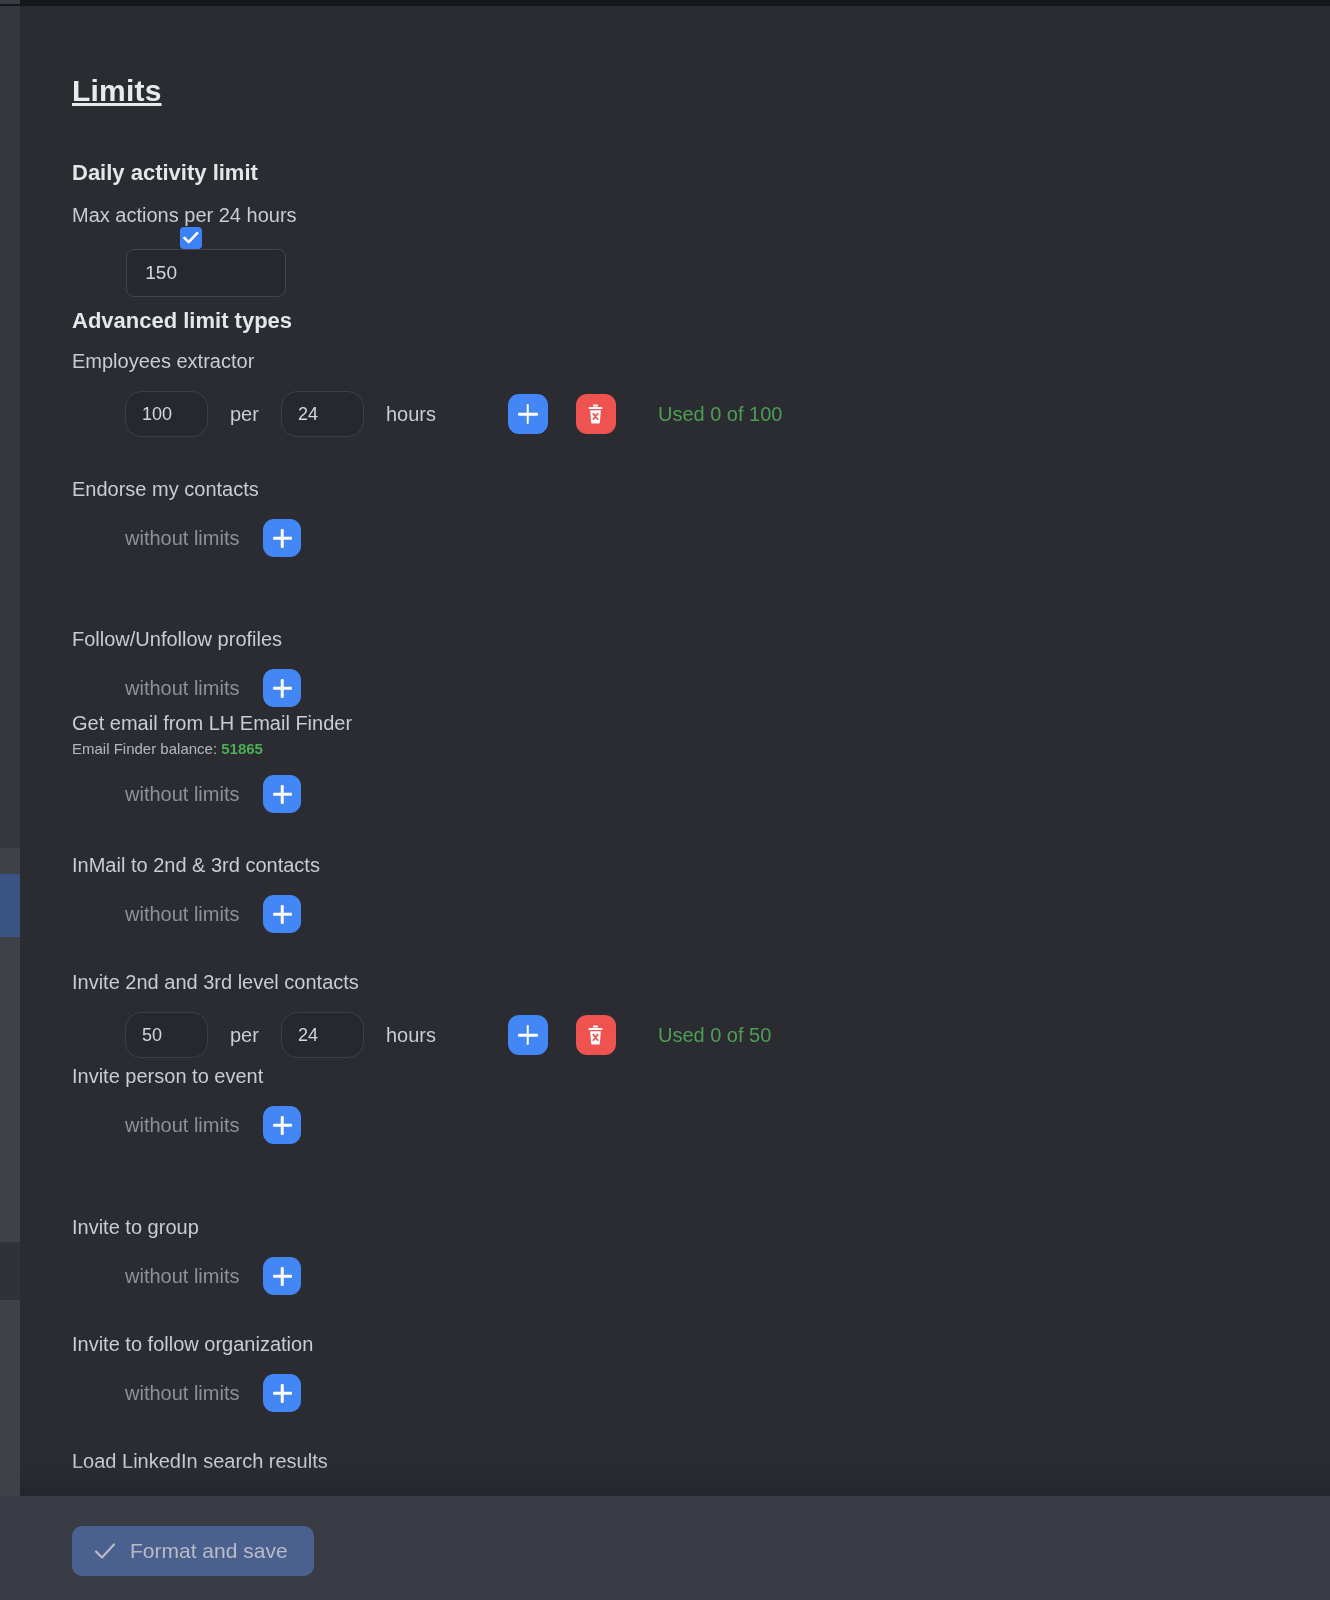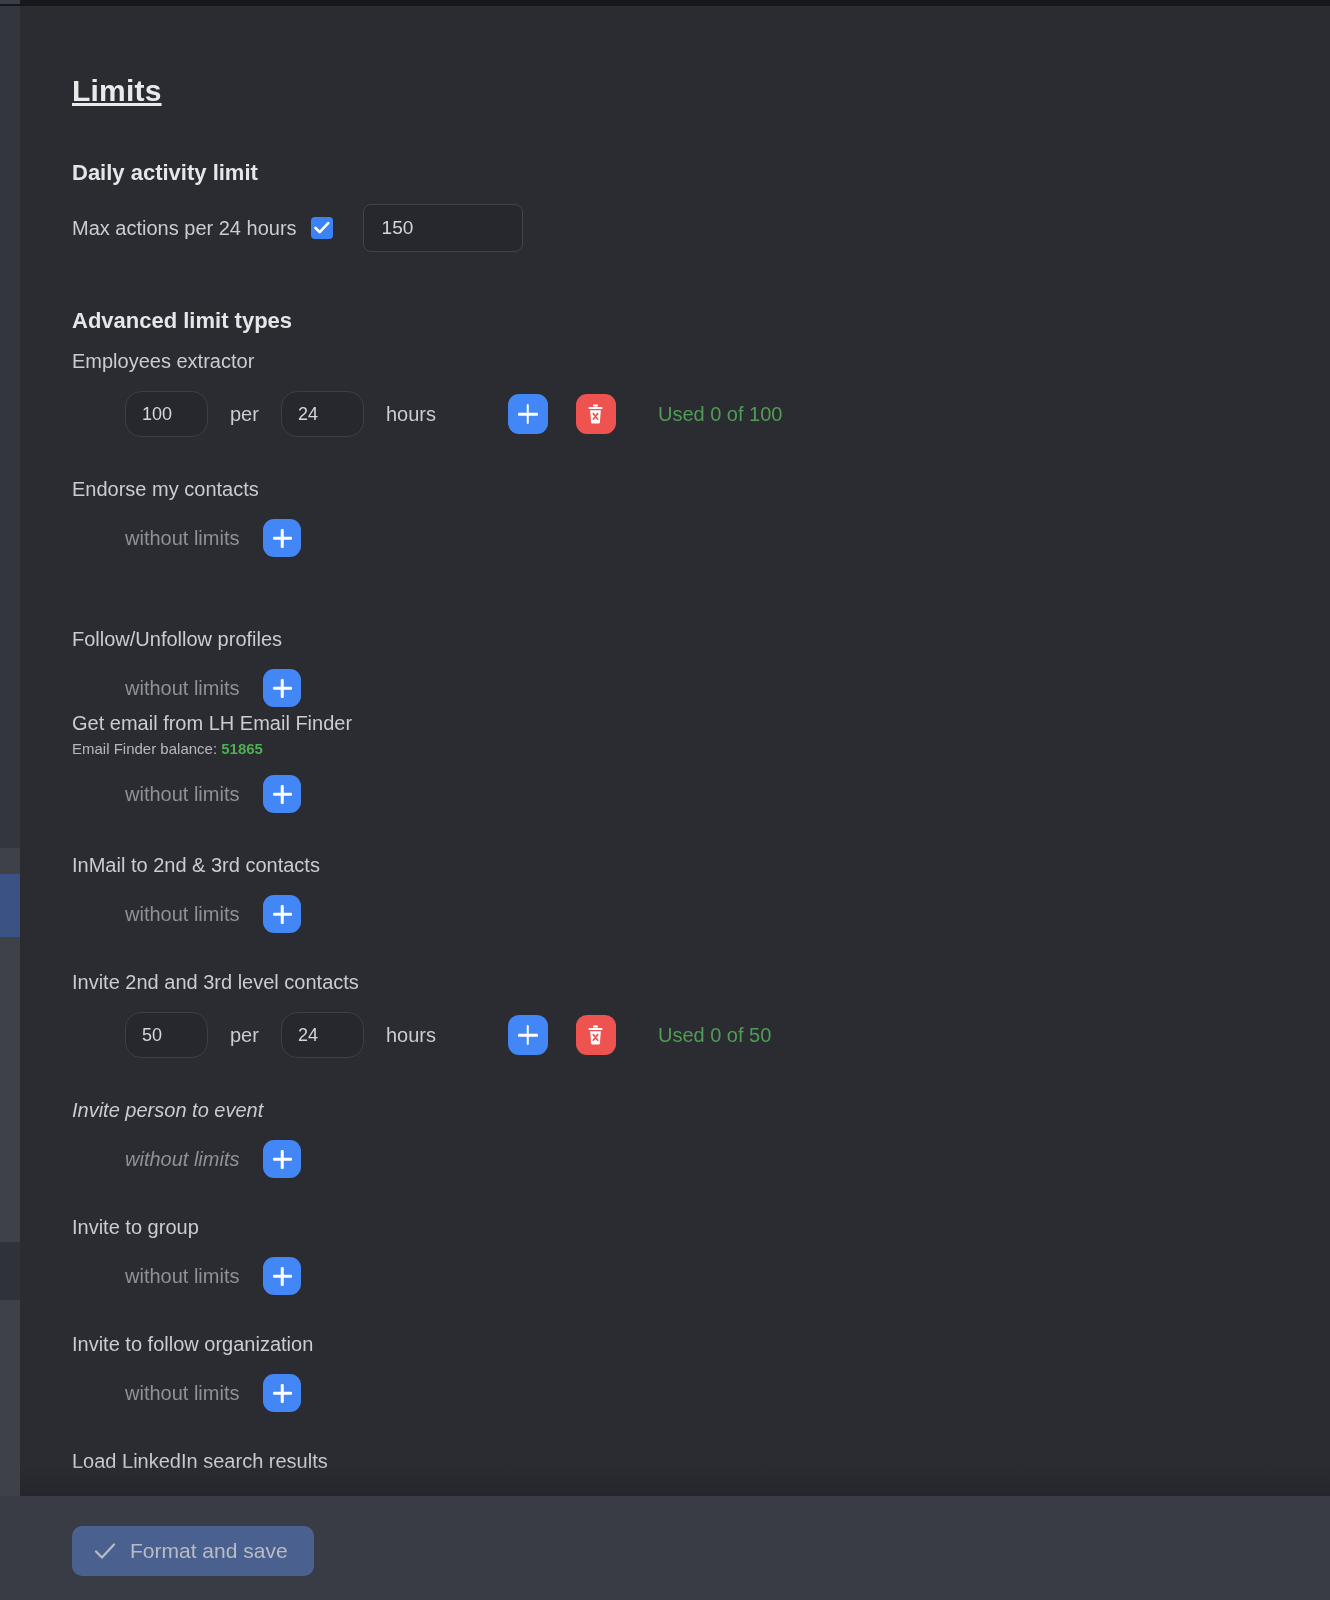--- a/index.html
+++ b/index.html
@@ -77,20 +77,21 @@
   }
   .section-head.daily { top: 134px; }
   .section-head.adv   { top: 282px; }
 
   
   .daily-row {
     position: absolute;
     left: 52px; top: 198px;
     display: flex;
     align-items: center;
+    flex-direction: column;
   }
   .daily-label {
     font-size: 20px;
     color: #c9ccd1;
     margin-right: 14px;
   }
   .checkbox {
     width: 22px; height: 22px;
     background: #3b82f6;
     border-radius: 4px;
@@ -342,21 +343,21 @@
             <rect x="6" y="0.6" width="5" height="1.8" rx="0.6" fill="#ffffff"></rect>
             <rect x="1.6" y="3" width="13.8" height="2.1" rx="0.7" fill="#ffffff"></rect>
             <path d="M3.2 6.2 h10.6 l-0.9 12.2 a1.2 1.2 0 0 1 -1.2 1.1 h-6.4 a1.2 1.2 0 0 1 -1.2 -1.1 z" fill="#ffffff"></path>
             <path d="M6.3 9.6 L10.7 15.2 M10.7 9.6 L6.3 15.2" stroke="#ef5350" stroke-width="1.7" stroke-linecap="round"></path>
           </svg>
         </button>
         <span class="used-text">Used 0 of 50</span>
       </div>
     </div>
 
-    <div class="limit-row" style="top:1093px;font-style:italic;">
+    <div class="limit-row" style="top:1059px;">
       <div class="limit-title">Invite person to event</div>
       <div class="limit-controls nolimit">
         <span class="without-text">without limits</span>
         <button class="btn-add"></button>
       </div>
     </div>
 
     <div class="limit-row" style="top:1210px;">
       <div class="limit-title">Invite to group</div>
       <div class="limit-controls nolimit">

